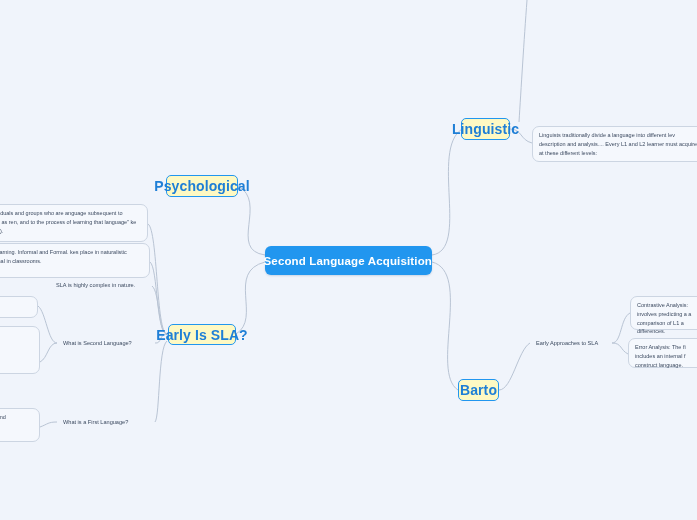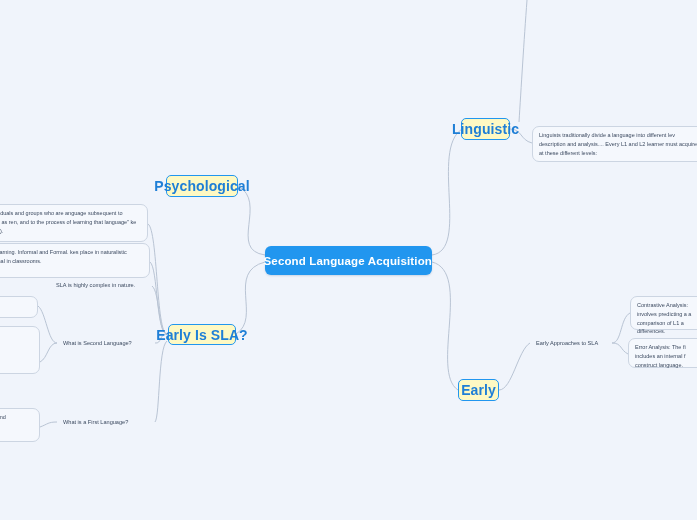--- a/index.html
+++ b/index.html
@@ -132,21 +132,21 @@
 
   <div class="node root-node" style="left:265px; top:246px; width:167px; height:29px;">
     <span>Second Language Acquisition</span>
   </div>
 
   <div class="node branch-node" style="left:461px; top:118px; width:49px; height:22px;">
     <span>Linguistic</span>
   </div>
 
   <div class="node branch-node" style="left:458px; top:379px; width:41px; height:22px;">
-    <span>Early</span>
+    <span>Barto</span>
   </div>
 
   <div class="node branch-node" style="left:166px; top:175px; width:72px; height:22px;">
     <span>Psychological</span>
   </div>
 
   <div class="node branch-node" style="left:168px; top:324px; width:68px; height:21px;">
     <span>Early Is SLA?</span>
   </div>
 

